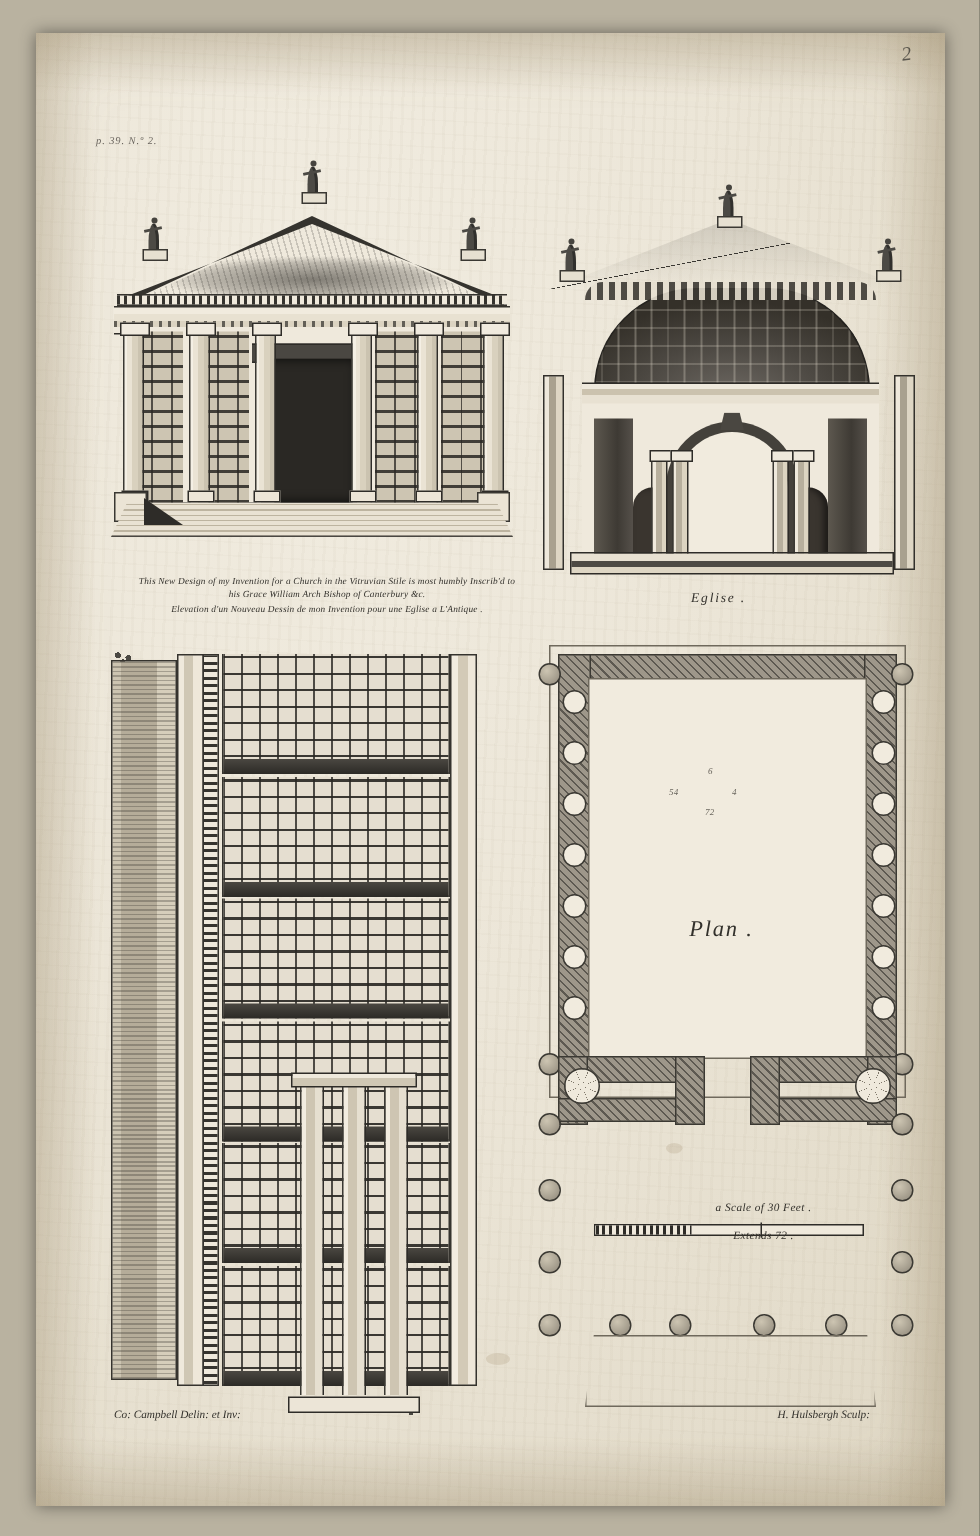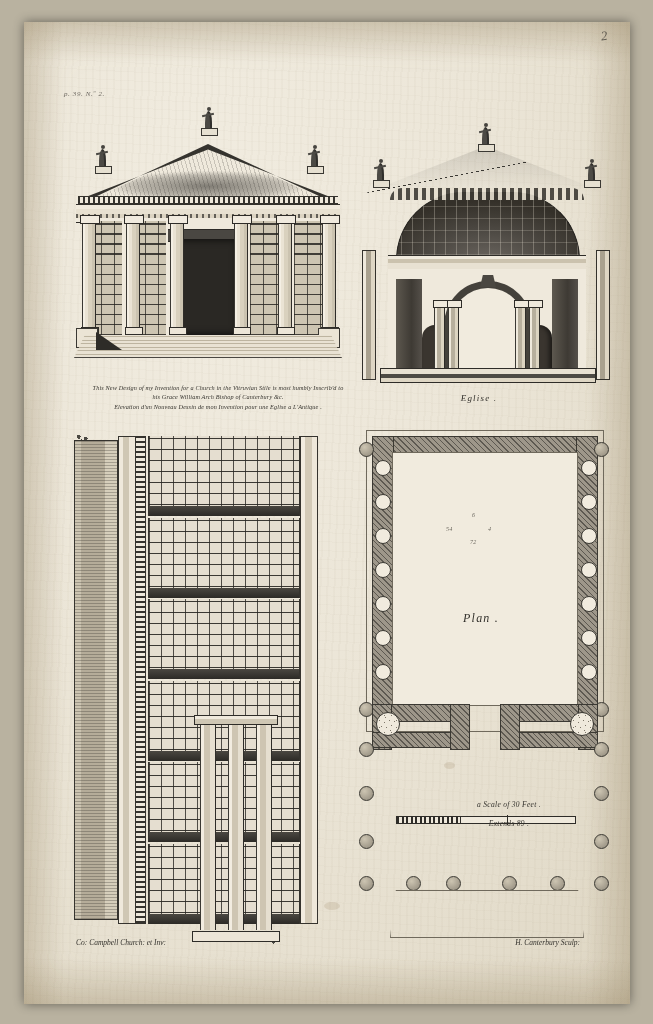--- a/index.html
+++ b/index.html
@@ -354,21 +354,21 @@
 
   
   .cap{
     position:absolute;text-align:center;color:#33312c;
     font-family:"Liberation Serif",serif;font-style:italic;line-height:1.45;
   }
   .cap-main{left:44px;top:362px;width:300px;font-size:6.2px;letter-spacing:.15px;}
   .cap-main .l2{display:block;}
   .cap-main .l3{display:block;margin-top:1px;font-size:6.2px;}
   .cap-section{left:400px;top:370px;width:110px;font-size:9px;letter-spacing:1.2px;}
-  .cap-plan{left:412px;top:588px;width:90px;font-size:12px;letter-spacing:1.2px;font-style:italic;}
+  .cap-plan{left:412px;top:588px;width:90px;font-size:15px;letter-spacing:1.2px;font-style:italic;}
   .cap-scale{left:370px;top:778px;width:230px;font-size:7.5px;letter-spacing:.3px;}
   .cap-extends{left:370px;top:797px;width:230px;font-size:7.5px;letter-spacing:.3px;}
   .sig-l{left:52px;top:916px;width:180px;text-align:left;font-size:7.5px;}
   .sig-r{right:50px;top:916px;width:200px;text-align:right;font-size:7.5px;}
 
   .foxing{position:absolute;border-radius:50%;background:rgba(140,120,84,.17);pointer-events:none;}
 </style>
 </head>
 <body>
 
@@ -577,19 +577,19 @@
 
     <div class="cap cap-main">
       <span>This New Design of my Invention for a Church in the Vitruvian Stile is most humbly Inscrib'd to</span>
       <span class="l2">his Grace William Arch Bishop of Canterbury &amp;c.</span>
       <span class="l3">Elevation d'un Nouveau Dessin de mon Invention pour une Eglise a L'Antique .</span>
     </div>
 
     <div class="cap cap-section">Eglise .</div>
     <div class="cap cap-plan">Plan .</div>
     <div class="cap cap-scale">a Scale of 30 Feet .</div>
-    <div class="cap cap-extends">Extends 89 .</div>
-
-    <div class="cap sig-l">Co: Campbell Church: et Inv:</div>
-    <div class="cap sig-r">H. Canterbury Sculp:</div>
+    <div class="cap cap-extends">Extends 72 .</div>
+
+    <div class="cap sig-l">Co: Campbell Delin: et Inv:</div>
+    <div class="cap sig-r">H. Hulsbergh Sculp:</div>
 
   </div>
 </div>
 
 </body></html>

